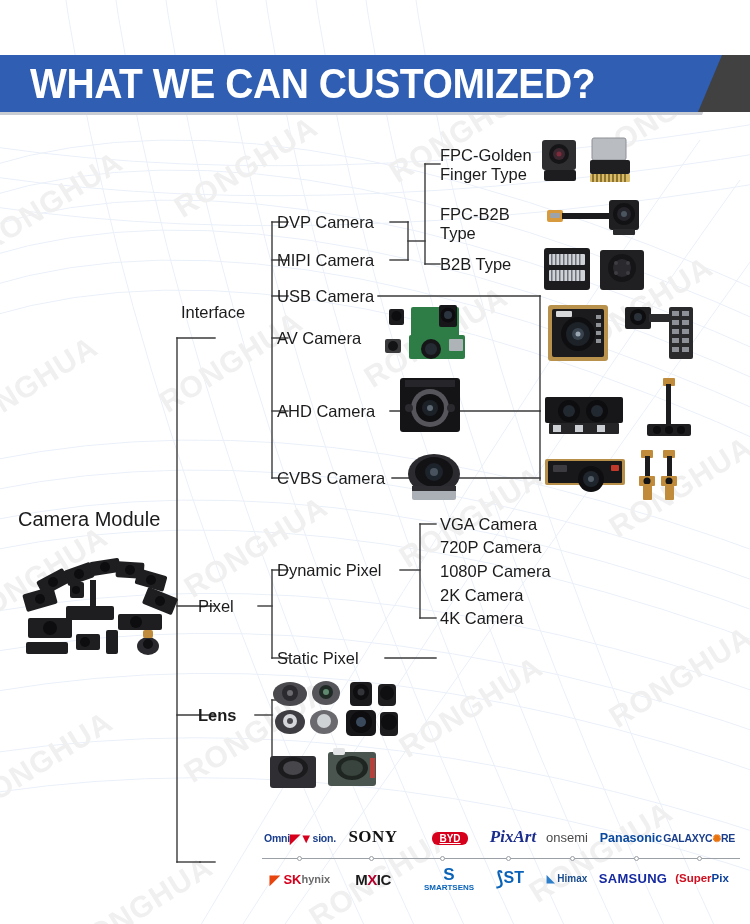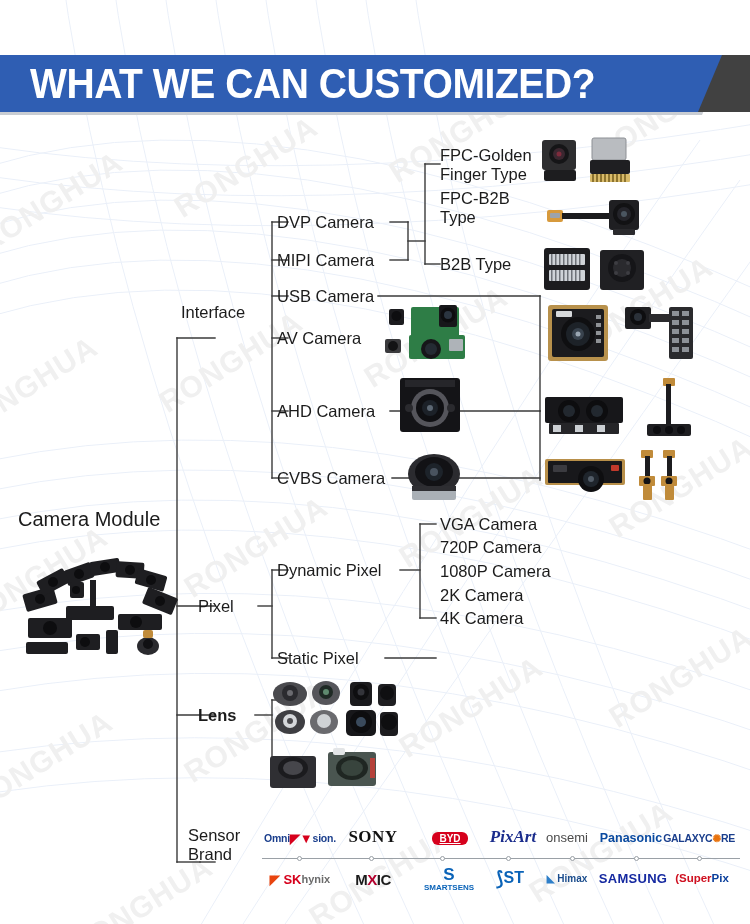--- a/index.html
+++ b/index.html
@@ -485,34 +485,30 @@
   </g>
 </svg>
 
 <div class="diagram">
 
   <div class="node root" style="left:18px; top:508px;">Camera Module</div>
 
   <div class="node" style="left:181px; top:303px;">Interface</div>
   <div class="node" style="left:198px; top:597px;">Pixel</div>
   <div class="node" style="left:198px; top:706px;font-weight:bold;">Lens</div>
-  <div class="node two-line" style="left:188px; top:826px; width:80px;">
-    <span>Sensor</span><br>
-    <span>Brand</span>
-  </div>
 
   <div class="node" style="left:277px; top:213px;">DVP Camera</div>
   <div class="node" style="left:277px; top:251px;">MIPI Camera</div>
   <div class="node" style="left:277px; top:287px;">USB Camera</div>
   <div class="node" style="left:277px; top:329px;">AV Camera</div>
   <div class="node" style="left:277px; top:402px;">AHD Camera</div>
   <div class="node" style="left:277px; top:469px;">CVBS Camera</div>
 
   <div class="node two-line" style="left:440px; top:146px; width:105px;">FPC-Golden Finger Type</div>
-  <div class="node two-line" style="left:440px; top:189px; width:90px;">FPC-B2B Type</div>
+  <div class="node two-line" style="left:440px; top:205px; width:90px;">FPC-B2B Type</div>
   <div class="node" style="left:440px; top:255px;">B2B Type</div>
 
   <div class="node" style="left:277px; top:561px;">Dynamic Pixel</div>
   <div class="node" style="left:277px; top:649px;">Static Pixel</div>
 
   <div class="node" style="left:440px; top:515px;">VGA Camera</div>
   <div class="node" style="left:440px; top:538px;">720P Camera</div>
   <div class="node" style="left:440px; top:562px;">1080P Camera</div>
   <div class="node" style="left:440px; top:586px;">2K Camera</div>
   <div class="node" style="left:440px; top:609px;">4K Camera</div>

